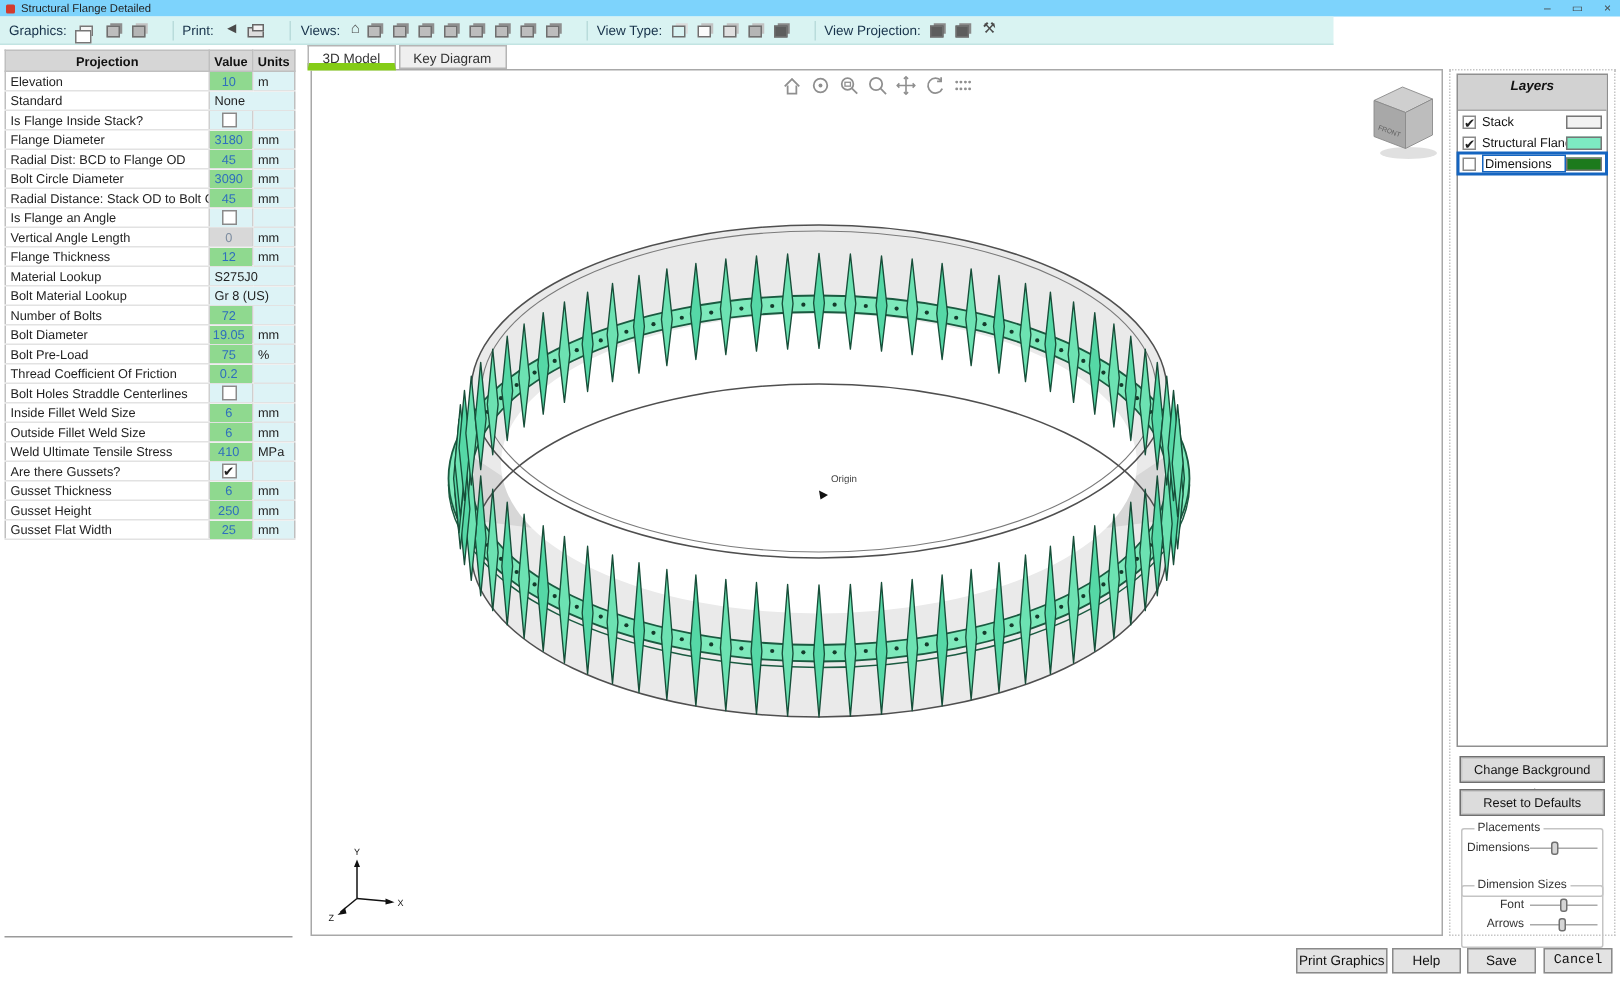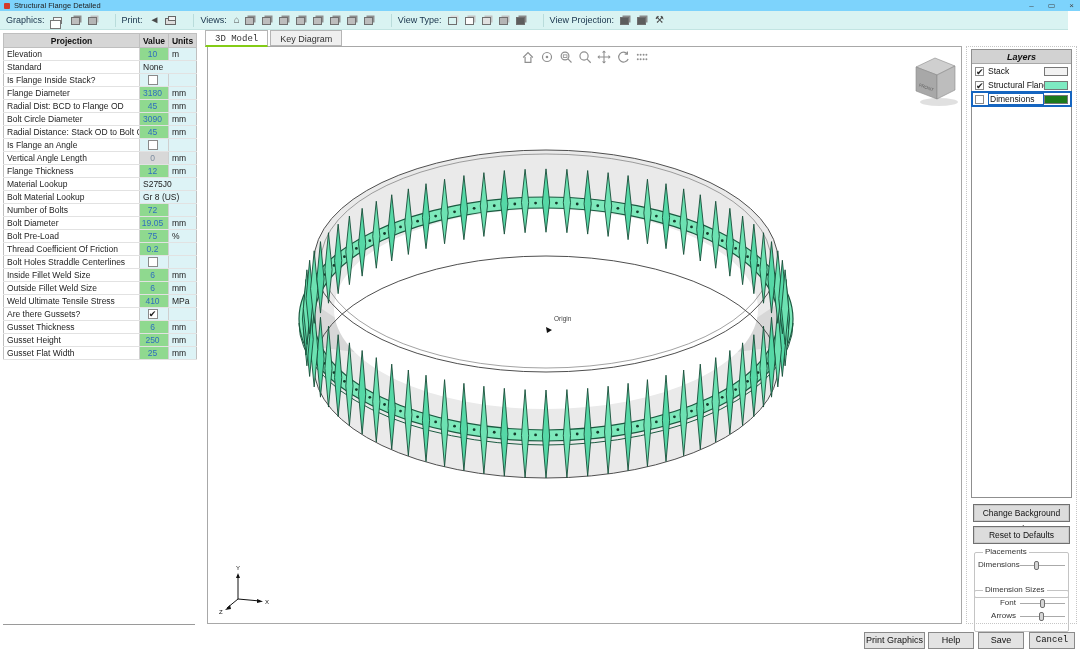--- a/index.html
+++ b/index.html
@@ -8,21 +8,21 @@
   #app { position:absolute; inset:0; width:1080px; height:655px; background:#fff; }
 
   
   .titlebar { position:absolute; left:0; top:0; width:1080px; height:11px; background:#7dd3fc; display:flex; align-items:center; }
   .app-ico { width:6px; height:6px; background:#d23b2e; border-radius:1px; margin:0 4px 0 4px; }
   .title-text { font-size:7.5px; color:#222; }
   .win-controls { position:absolute; right:6px; top:0; height:11px; display:flex; gap:14px; align-items:center; }
   .win-btn { font-size:8px; color:#444; line-height:10px; cursor:default; }
 
   
-  .toolbar { position:absolute; left:0; top:11px; width:1068px; height:19px; background:#d9f3f2; border-bottom:1px solid #c2e4e2; display:flex; align-items:center; padding-left:6px; }
+  .toolbar { position:absolute; left:0; top:11px; width:889px; height:19px; background:#d9f3f2; border-bottom:1px solid #c2e4e2; display:flex; align-items:center; padding-left:6px; }
   .tb-group { display:flex; align-items:center; }
   .tb-label { font-size:9px; color:#17324a; margin-right:4px; white-space:nowrap; }
   .tb-icons { display:flex; align-items:center; margin-right:6px; }
   .tb-sep { width:1px; height:13px; background:#b9dcdb; margin:0 6px; }
   .tb-glyph { font-size:10px; color:#4a4a4a; margin:0 3px; line-height:12px; }
   .cube { display:inline-block; width:9px; height:8px; border:1px solid #6f6f6f; background:#e4e4e4; box-shadow:2px -2px 0 -0.5px #c2c2c2; margin:2px 6px 0 2px; }
   .cube.cube3d { background:#bdbdbd; box-shadow:2px -2px 0 -0.5px #8f8f8f; }
   .cube.wire { background:transparent; box-shadow:2px -2px 0 -0.5px #dcdcdc; }
   .cube.white { background:#fbfbfb; }
   .cube.light { background:#e0e0e0; }
@@ -44,30 +44,30 @@
   td.val.cyan { background:#ddf3f6; color:#222; text-align:left; padding-left:3px; }
   td.val.disabled { background:#d8d8d8; color:#7d8da0; }
   td.val.chk { background:#ddf3f6; text-align:center; }
   td.unit { background:#ddf3f6; color:#222; padding-left:3px; border-left:1px solid #cfcfcf; }
   .cb { display:inline-block; width:10px; height:10px; background:#fff; border:1px solid #8a8a8a; font-size:9px; line-height:9px; color:#222; text-align:center; vertical-align:middle; }
   .left-bottom-line { position:absolute; left:3px; top:624px; width:192px; height:1px; background:#9a9a9a; }
 
   
   .tabs { position:absolute; left:205px; top:30px; height:17px; display:flex; }
   .tab { font-size:9px; color:#333; padding:3px 9px 0 9px; height:16px; border:1px solid #b5b5b5; background:#efefef; margin-right:2px; }
-  .tab.active { background:#fff; border-bottom:2px solid #84cc16; height:17px; z-index:2;font-family:Liberation Mono, monospace; }
+  .tab.active { background:#fff; border-bottom:5px solid #84cc16; height:17px; z-index:2; }
   .viewport { position:absolute; left:207px; top:46px; width:755px; height:578px; border:1px solid #a8a8a8; background:#fff; }
   .vp-toolbar { position:absolute; left:50%; transform:translateX(-50%); top:3px; display:flex; gap:5px; z-index:5; }
   .vp-ico { width:14px; height:14px; display:inline-block; }
   #model-svg { position:absolute; left:0; top:0; }
 
   
   .right-panel { position:absolute; left:966px; top:46px; width:111px; height:578px; border:1px dotted #c6c6c6; background:#fff; }
   .layers-box { position:absolute; left:4px; top:2px; width:101px; height:449px; border:1px solid #8f8f8f; background:#fff; }
-  .layers-head { height:14px; background:#d2d2d2; border-bottom:1px solid #a8a8a8; font-size:9px; font-weight:bold; font-style:italic; text-align:center; color:#111; line-height:14px; }
+  .layers-head { height:24px; background:#d2d2d2; border-bottom:1px solid #a8a8a8; font-size:9px; font-weight:bold; font-style:italic; text-align:center; color:#111; line-height:14px; }
   .layer-row { display:flex; align-items:center; height:14px; padding:0 3px; position:relative; }
   .layer-row .cb { width:9px; height:9px; flex:0 0 auto; }
   .layer-label { font-size:8.5px; color:#111; margin-left:4px; flex:1 1 auto; white-space:nowrap; overflow:hidden; }
   .layer-swatch { width:24px; height:9px; border:1px solid #777; flex:0 0 auto; }
   .layer-row.selected { outline:2px solid #1565c0; outline-offset:-1px; }
   .layer-row.selected .layer-label { border:1px solid #1565c0; background:#fff; padding:0 1px; }
   .rp-btn { position:absolute; left:6px; width:97px; height:18px; background:#dcdcdc; border:1px solid #707070; box-shadow:0 0 0 1px #c9c9c9 inset; font-size:8.5px; color:#111; text-align:center; line-height:16px; cursor:default; }
   .groupbox { position:absolute; left:7px; width:95px; border:1px solid #c4c4c4; border-radius:2px; padding:5px 3px 3px 3px; }
   .gb-legend { position:absolute; top:-6px; left:8px; background:#fff; font-size:8px; color:#333; padding:0 2px; }
   .slider-row { display:flex; align-items:center; height:13px; }

